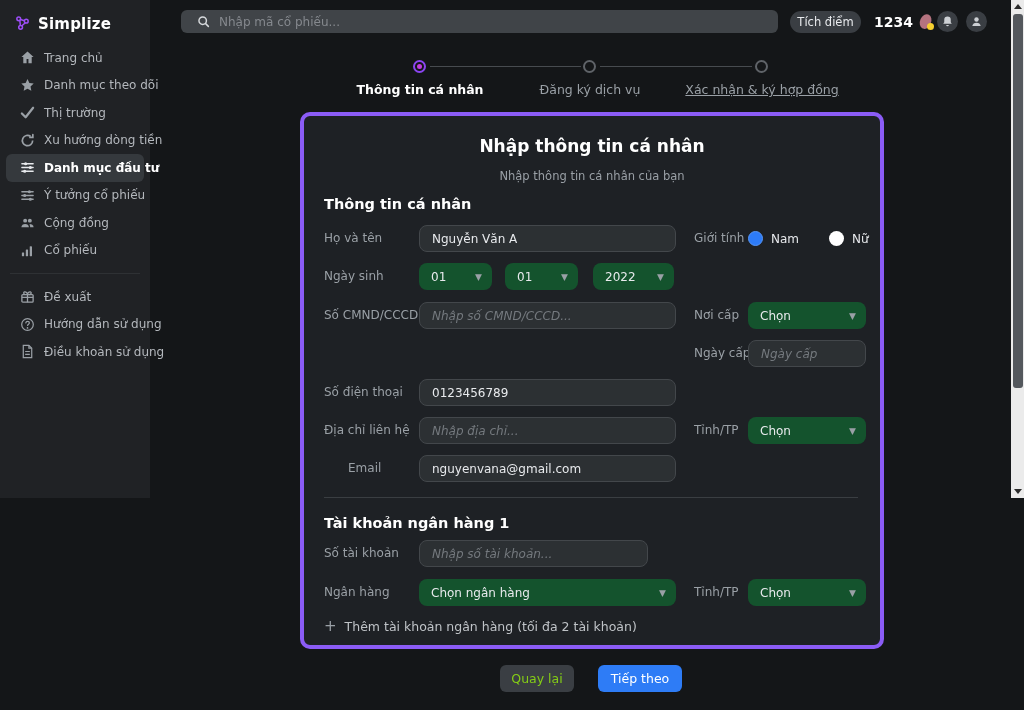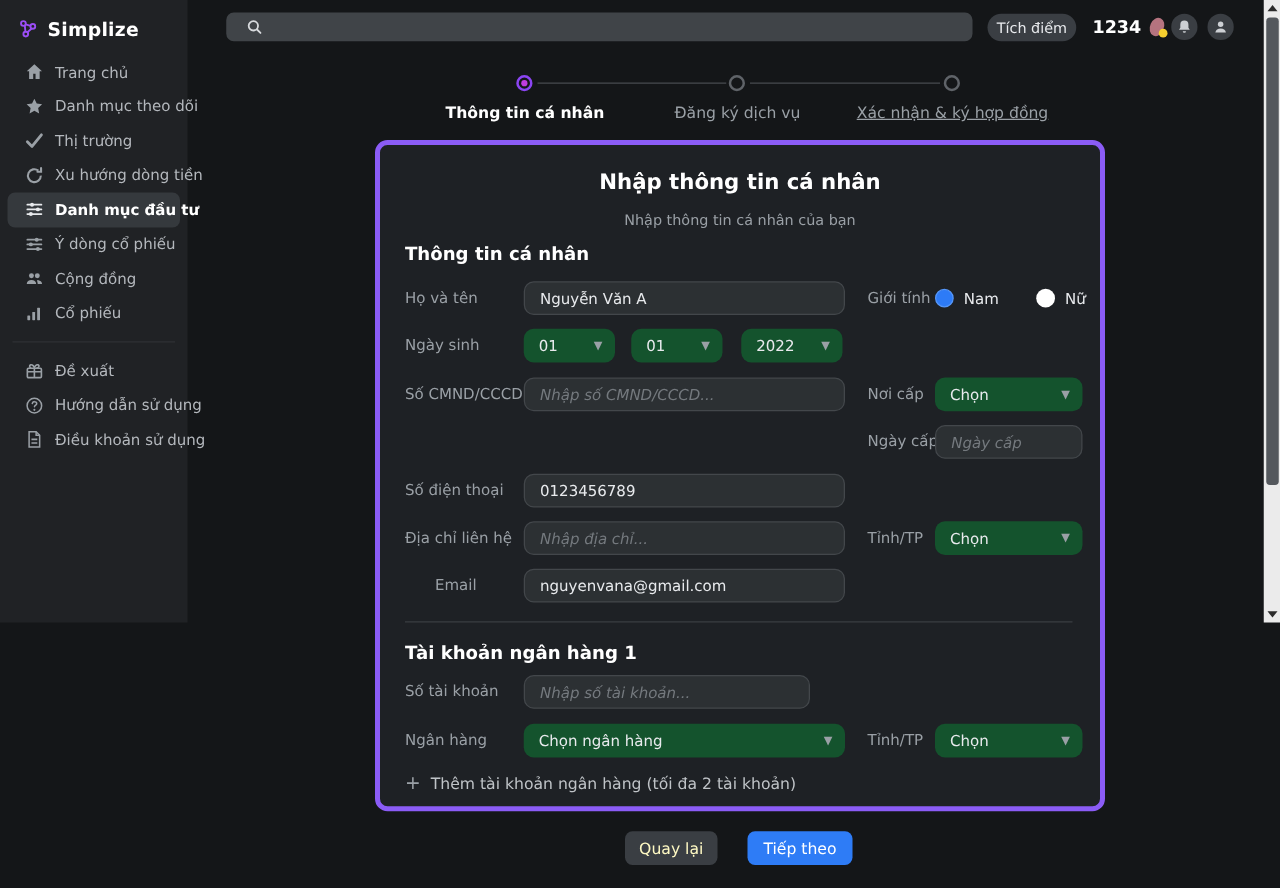--- a/index.html
+++ b/index.html
@@ -76,21 +76,21 @@
   .radio.unchecked { background:#fff; }
   .radio-lb { font-size:12px; color:#e8eaed; margin-right:22px; }
   .divider { position:absolute; left:20px; right:22px; height:1px; background:#3a3e42; }
   .add-link { position:absolute; left:20px; display:flex; align-items:center; gap:8px; color:#bfc3c7;
     font-size:12.5px; cursor:pointer; }
   .add-link .plus { color:#9aa0a6; font-size:15px; line-height:15px; }
 
   
   .btn { position:absolute; top:665px; height:27px; border:none; border-radius:6px; font-size:12.5px;
     font-family:inherit; color:#fff; cursor:pointer; }
-  .btn-back { left:500px; width:74px; background:#3a3e43; color:#fef9c3; }
+  .btn-back { left:500px; width:74px; background:#3a3e43; color:#84cc16; }
   .btn-next { left:598px; width:84px; background:#2e7cf6; }
 </style>
 </head>
 <body>
 
 <div class="stage">
 
   <aside class="sidebar">
     <div class="logo-row">
       <span class="nav-ic" style="width:17px;height:17px;">
@@ -151,21 +151,21 @@
       </div>
       <div class="nav-item">
         <span class="nav-ic">
           <svg viewBox="0 0 16 16" stroke="currentColor" stroke-width="1.5" stroke-linecap="round">
             <path d="M2 4h12M2 8h12M2 12h12"></path>
             <circle cx="10" cy="4" r="1.7" fill="currentColor" stroke="none"></circle>
             <circle cx="5" cy="8" r="1.7" fill="currentColor" stroke="none"></circle>
             <circle cx="11" cy="12" r="1.7" fill="currentColor" stroke="none"></circle>
           </svg>
         </span>
-        <span class="nav-lb">Ý dòng cổ phiếu</span>
+        <span class="nav-lb">Ý tưởng cổ phiếu</span>
       </div>
       <div class="nav-item">
         <span class="nav-ic">
           <svg viewBox="0 0 16 16" fill="currentColor">
             <circle cx="5.5" cy="6" r="2.1"></circle>
               <circle cx="10.5" cy="6" r="2.1"></circle>
             <path d="M1.5 13c0-2.2 1.8-3.5 4-3.5s4 1.3 4 3.5Z"></path>
             <path d="M10.2 9.7c2 .2 4.3 1.1 4.3 3.3h-3.6Z"></path>
           </svg>
         </span>
@@ -216,20 +216,21 @@
     </nav>
   </aside>
 
   <div class="search">
     <span class="search-ic">
       <svg viewBox="0 0 16 16" fill="none" stroke="currentColor" stroke-width="1.8">
         <circle cx="7" cy="7" r="4.6"></circle>
           <path d="M10.6 10.6L14 14" stroke-linecap="round"></path>
       </svg>
     </span>
+    <input type="text" placeholder="Nhập mã cổ phiếu..." style="">
   </div>
 
   <button class="btn-points">Tích điểm</button>
 
   <div class="points-group">
     <span class="points-num">1234</span>
     <span class="points-ic">
       <span class="blob"></span>
         <span class="coin"></span>
     </span>

